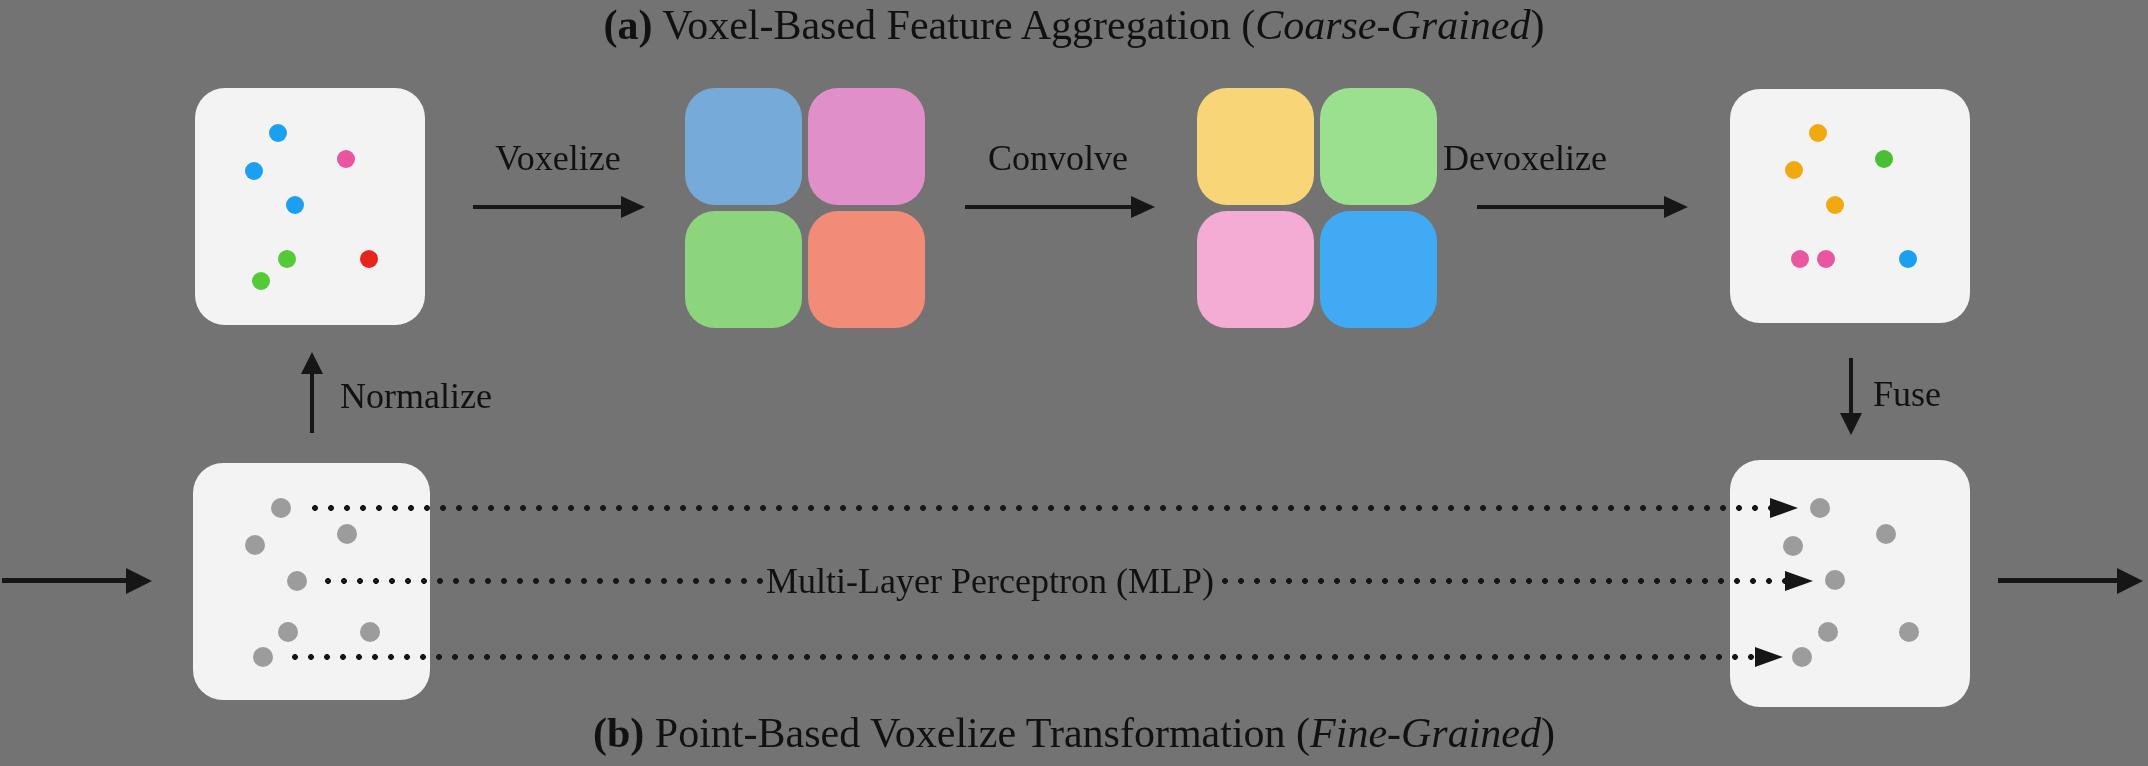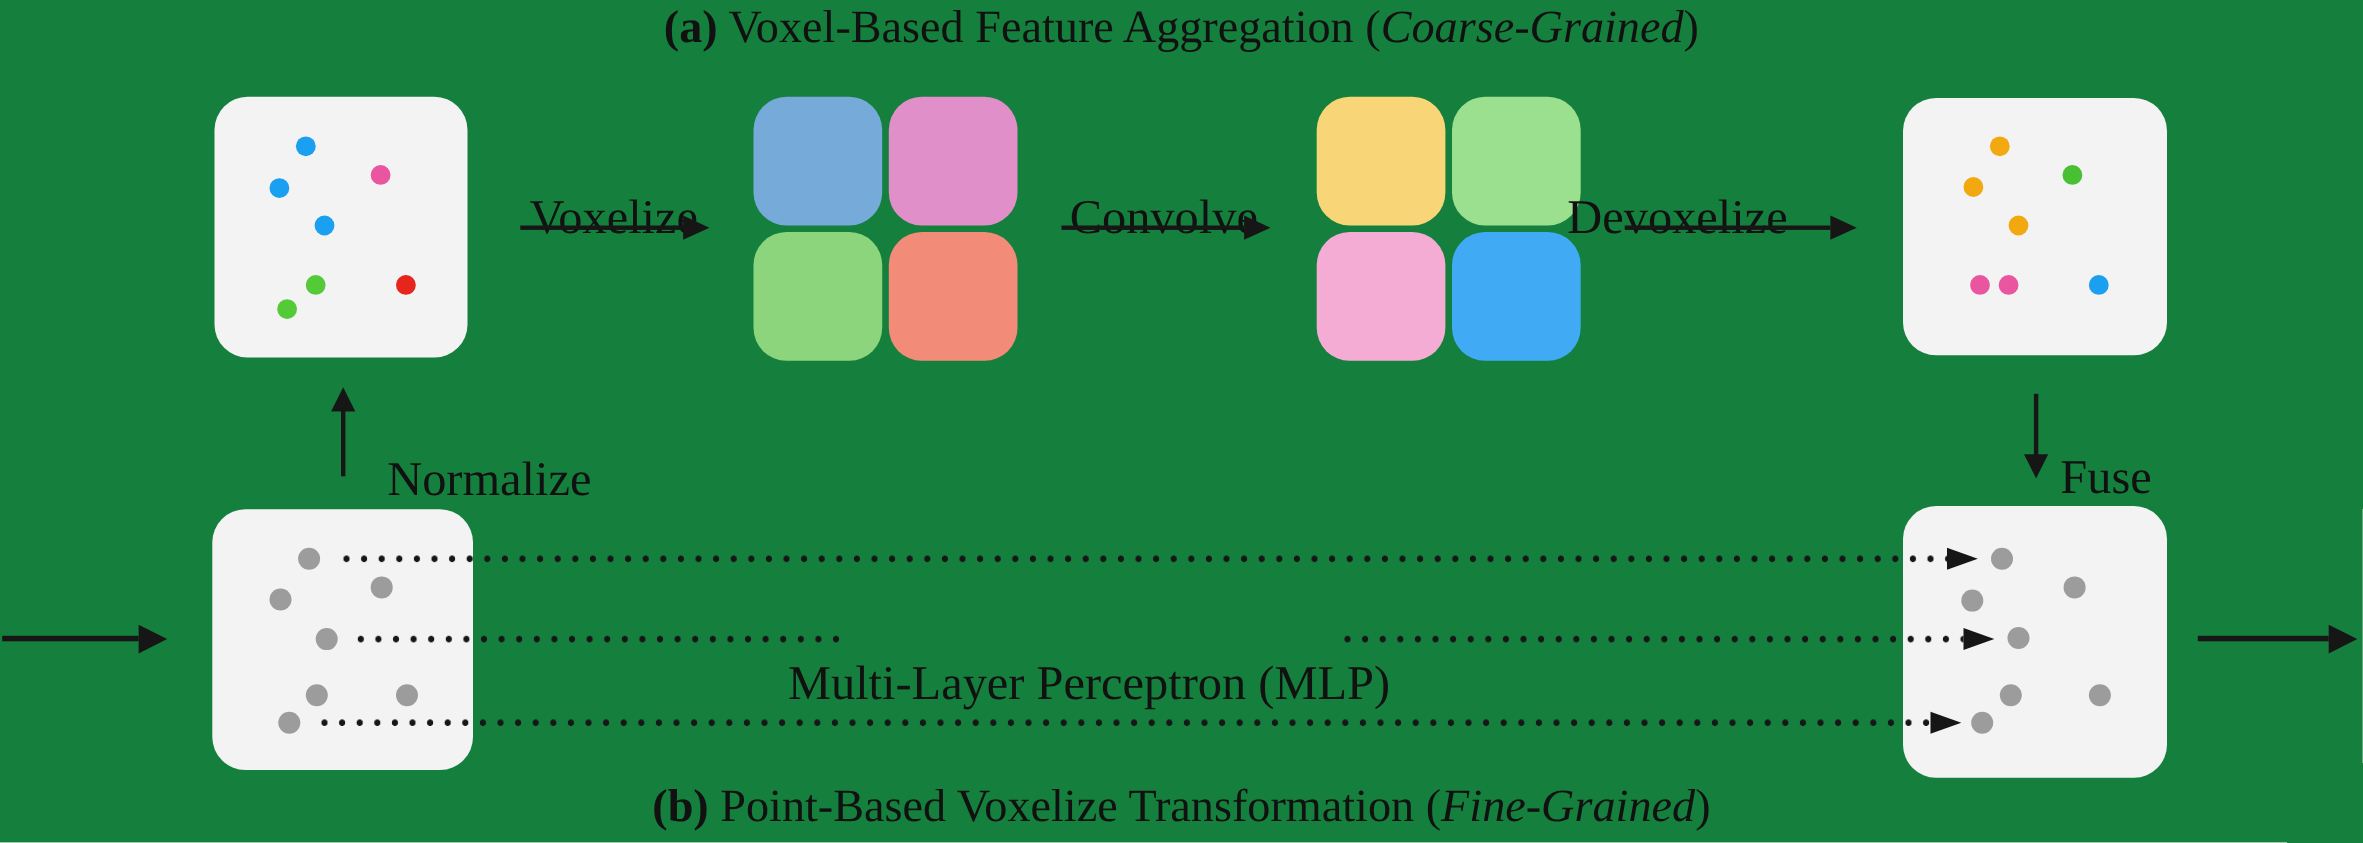--- a/index.html
+++ b/index.html
@@ -1,31 +1,31 @@
 <!DOCTYPE html>
 <html><head>
 <meta charset="utf-8">
 <style>
   html,body{margin:0;padding:0;background:#ffffff;}
-  .canvas{position:relative;width:2148px;height:766px;background:#15803d;overflow:hidden;
+  .canvas{position:relative;width:2148px;height:766px;background:#737373;overflow:hidden;
           font-family:"Liberation Serif", serif;color:#111;}
 
   .title{position:absolute;left:50%;transform:translateX(-50%);white-space:nowrap;
          font-size:42px;line-height:46px;}
   .title .tag{font-weight:bold;}
   .title .it{font-style:italic;}
 
   .pcbox{position:absolute;background:#f3f3f3;border-radius:30px;}
   .dot{position:absolute;border-radius:50%;transform:translate(-50%,-50%);}
 
   .vgrid{position:absolute;display:grid;grid-template-columns:117px 117px;
          grid-template-rows:117px 117px;gap:6px;}
   .vcell{border-radius:30px;}
 
-  .lbl{position:absolute;font-size:44px;line-height:44px;white-space:nowrap;margin-top:40px;}
+  .lbl{position:absolute;font-size:36px;line-height:44px;white-space:nowrap;}
   .lbl.center{transform:translateX(-50%);}
 
   .hline{position:absolute;height:4px;background:#161616;}
   .hline.thick{height:5px;}
   .vline{position:absolute;width:4px;background:#161616;}
 
   .head-right{position:absolute;width:0;height:0;
     border-top:11px solid transparent;border-bottom:11px solid transparent;
     border-left:24px solid #161616;}
   .head-right.big{border-top:13px solid transparent;border-bottom:13px solid transparent;
@@ -98,21 +98,21 @@
       <div class="dot" style="left: 154px; top: 70px; height: 18px; width: 18px; background: rgb(73, 191, 51);"></div>
       <div class="dot" style="left: 64px; top: 81px; height: 18px; width: 18px; background: rgb(242, 169, 15);"></div>
       <div class="dot" style="left: 105px; top: 116px; height: 18px; width: 18px; background: rgb(242, 169, 15);"></div>
       <div class="dot" style="left: 70px; top: 170px; height: 18px; width: 18px; background: rgb(233, 85, 159);"></div>
       <div class="dot" style="left: 96px; top: 170px; height: 18px; width: 18px; background: rgb(233, 85, 159);"></div>
       <div class="dot" style="left: 178px; top: 170px; height: 18px; width: 18px; background: rgb(27, 159, 241);"></div>
     </div>
 
   <div class="vline" style="left:310px;top:370px;height:63px;"></div>
   <div class="head-up" style="left:301px;top:352px;"></div>
-  <div class="lbl" style="left:352px;top:374px;">Normalize</div>
+  <div class="lbl" style="left:340px;top:374px;">Normalize</div>
 
   <div class="vline" style="left:1849px;top:358px;height:56px;"></div>
   <div class="head-down" style="left:1840px;top:413px;"></div>
   <div class="lbl" style="left:1873px;top:372px;">Fuse</div>
 
   <div class="hline thick" style="left:2px;top:578px;width:124px;"></div>
   <div class="head-right big" style="left:126px;top:568px;"></div>
 
   <div class="pcbox" style="left:193px;top:463px;width:237px;height:237px;">
       <div class="dot" style="left: 88px; top: 45px; height: 20px; width: 20px; background: rgb(156, 156, 156);"></div>

